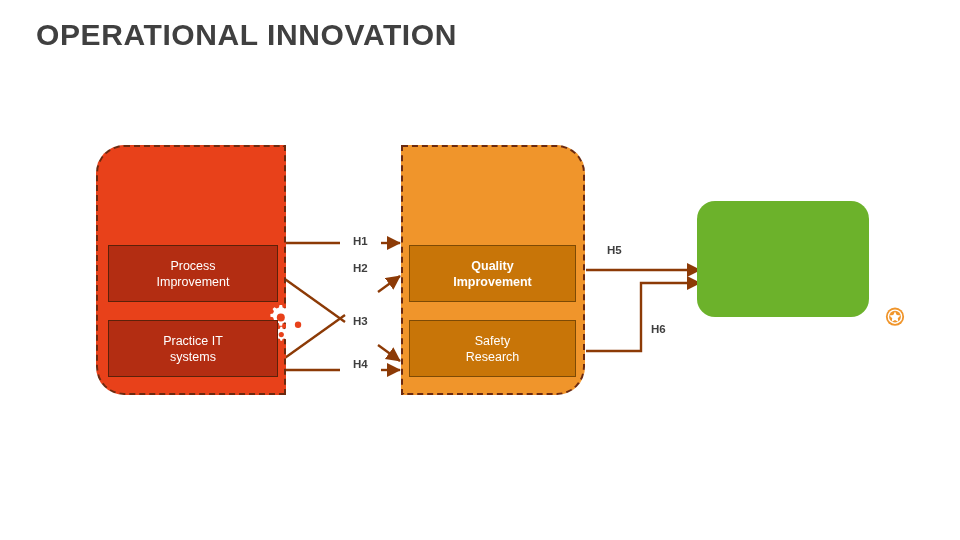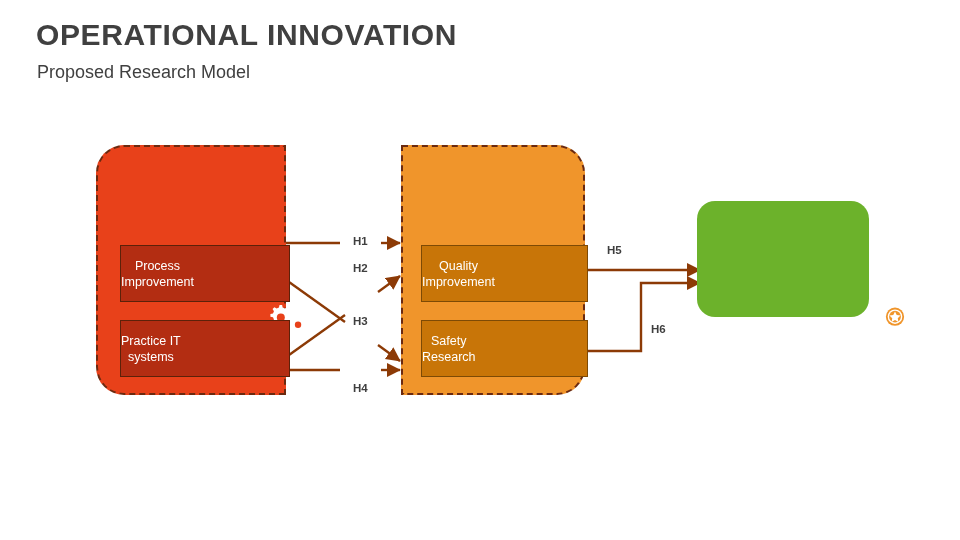--- a/index.html
+++ b/index.html
@@ -68,68 +68,66 @@
     background:#6CB22B;
     border-radius:18px;
     border:none;
   }
   #panel-op .panel-label{top:272px;font-size:12.5px;}
 
   
   .subbox{
     position:absolute;
     box-sizing:border-box;
-    display:flex;align-items:center;
+    display:flex;align-items:center;justify-content:center;
     text-align:center;
     color:#ffffff;
     font-size:12.5px;
     line-height:16px;
     white-space:pre-line;
     border:1px solid #5c2109;
-    margin-left:12px;
   }
   .subbox.red{background:#B32D12;}
   .subbox.orange{background:#C87508;border-color:#7d4a05;}
 
   #box-process{left:108px;top:245px;width:170px;height:57px;}
   #box-medical{left:108px;top:320px;width:170px;height:57px;}
-  #box-quality{left:409px;top:245px;width:167px;height:57px;}
+  #box-quality{left:409px;top:245px;width:167px;height:57px;font-weight:bold;}
   #box-safety{left:409px;top:320px;width:167px;height:57px;}
 
   
   .hlabel{
     position:absolute;
     font-size:11.5px;font-weight:bold;
     color:#3f3f3f;
     white-space:nowrap;
   }
   #h1{left:353px;top:235px;text-align:right;}
   #h2{left:353px;top:262px;}
   #h3{left:353px;top:315px;}
-  #h4{left:353px;top:382px;}
+  #h4{left:353px;top:358px;}
   #h5{left:607px;top:244px;}
   #h6{left:607px;top:323px;padding-left:44px;}
 
   
   .icon{position:absolute;}
   #icon-gears{left:166px;top:156px;}
   #icon-award{left:471px;top:155px;}
 
   svg{display:block;}
 
   
   #links{position:absolute;left:0;top:0;width:960px;height:540px;pointer-events:none;}
 </style>
 </head>
 <body>
 
 <div id="slide">
 
   <div class="title">OPERATIONAL INNOVATION</div>
-  <div class="subtitle">Proposed Research Model</div>
 
   <svg id="links" viewBox="0 0 960 540" xmlns="http://www.w3.org/2000/svg">
     <defs>
       <marker id="arrow" markerWidth="7" markerHeight="7" refX="5.6" refY="3" orient="auto">
         <path d="M0,0 L6,3 L0,6 z" fill="#8C3A06"></path>
       </marker>
     </defs>
 
     <g>
       <line x1="282" y1="243" x2="340" y2="243" stroke="#8C3A06" stroke-width="2.4"></line>

